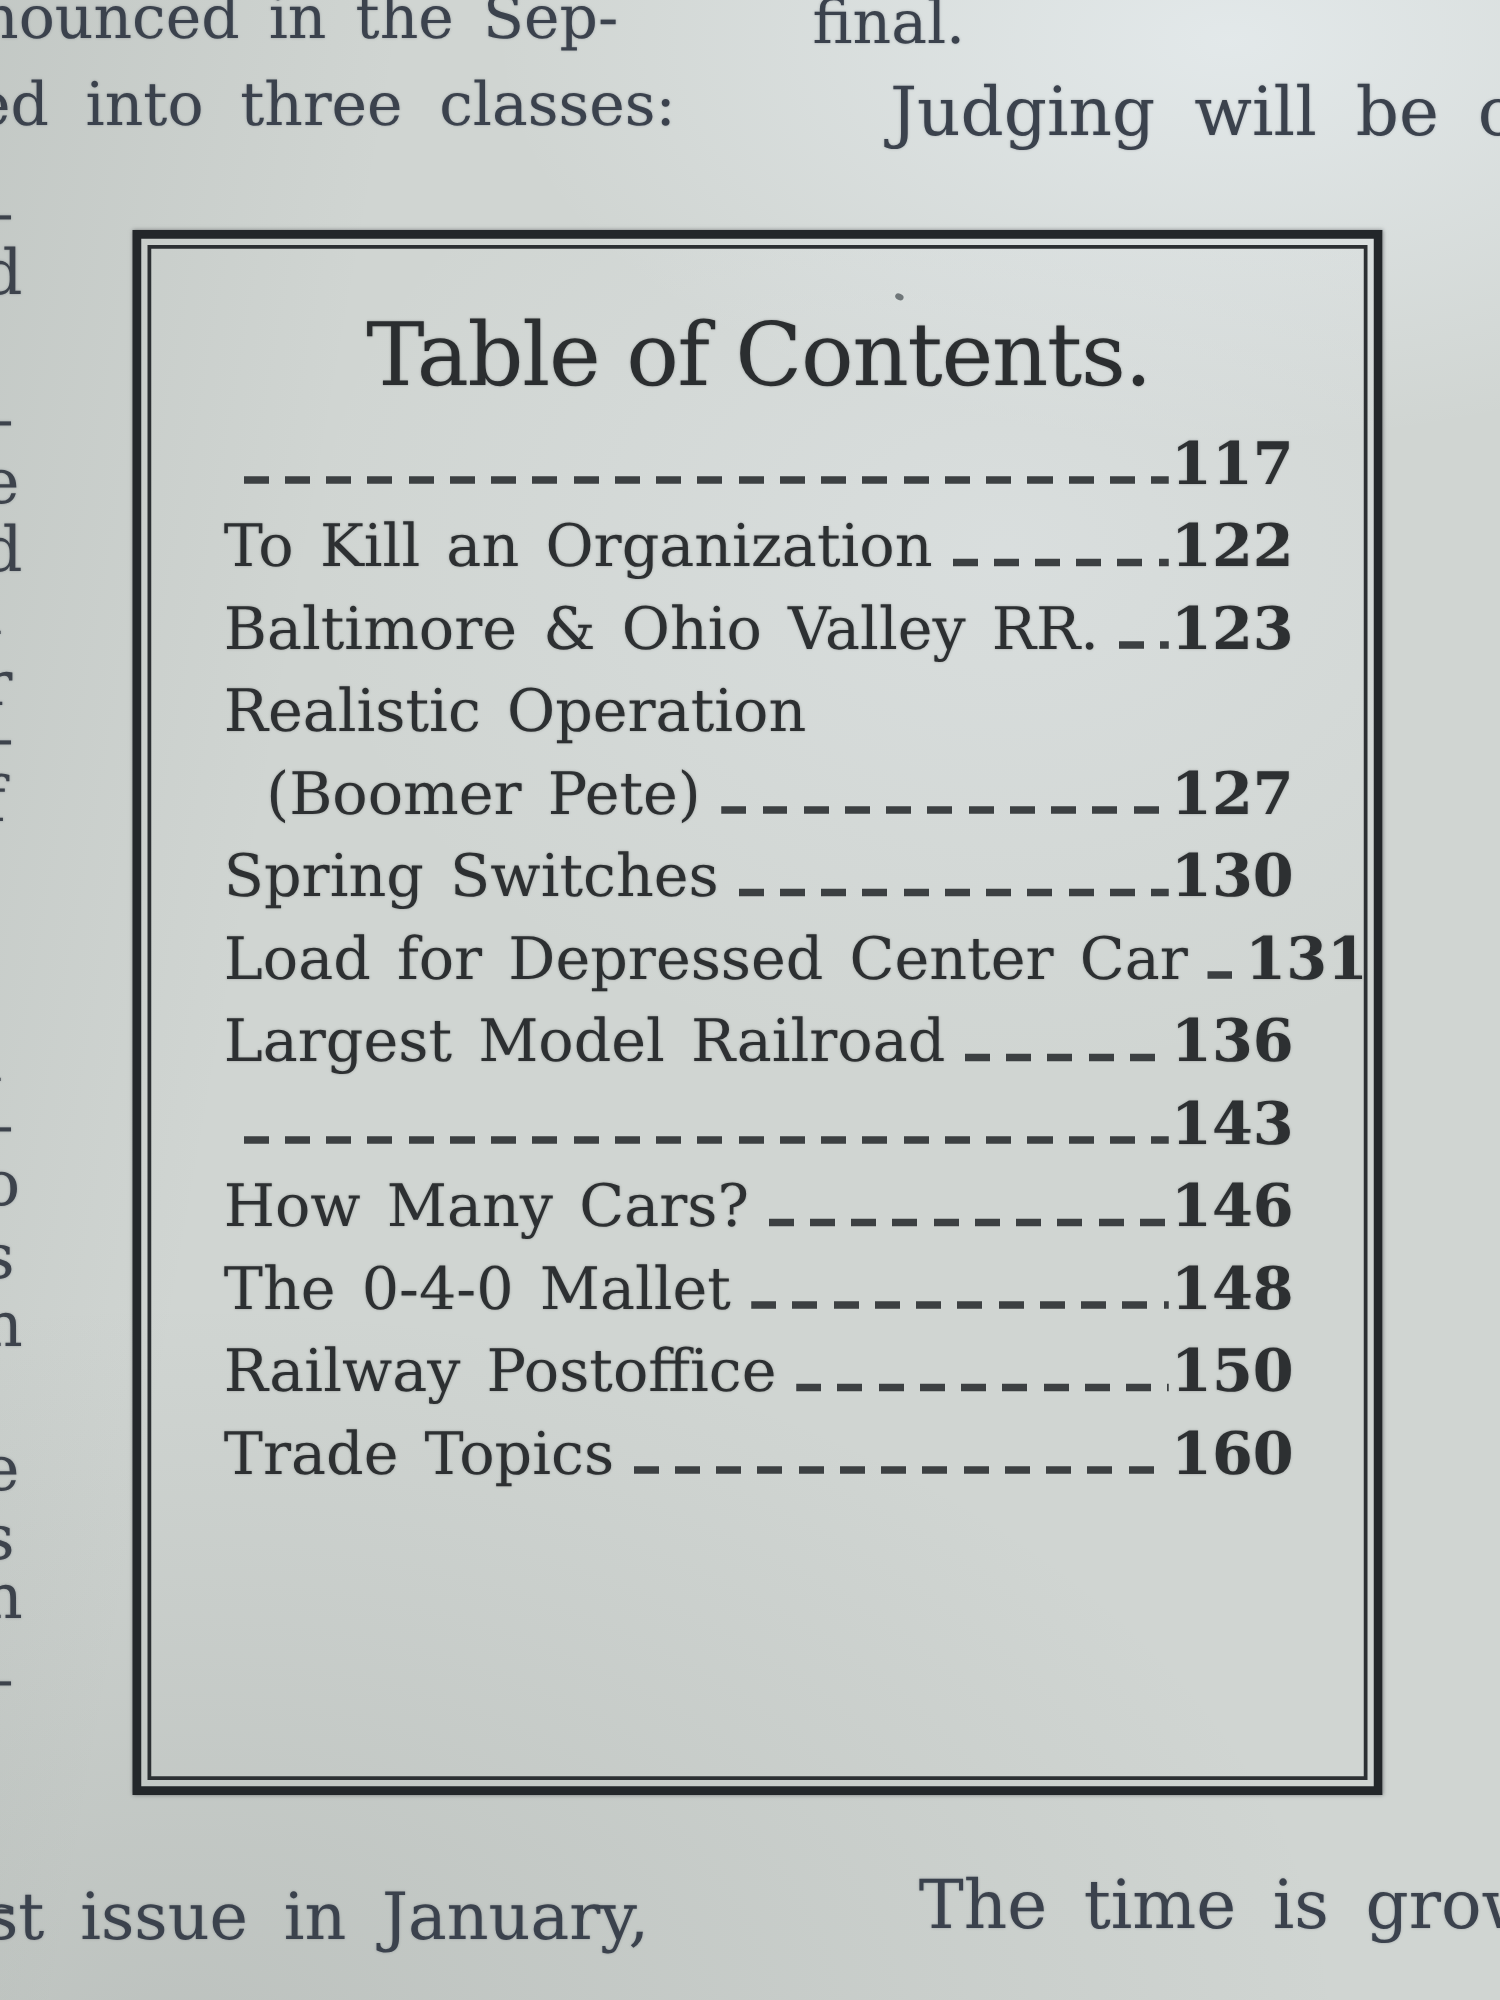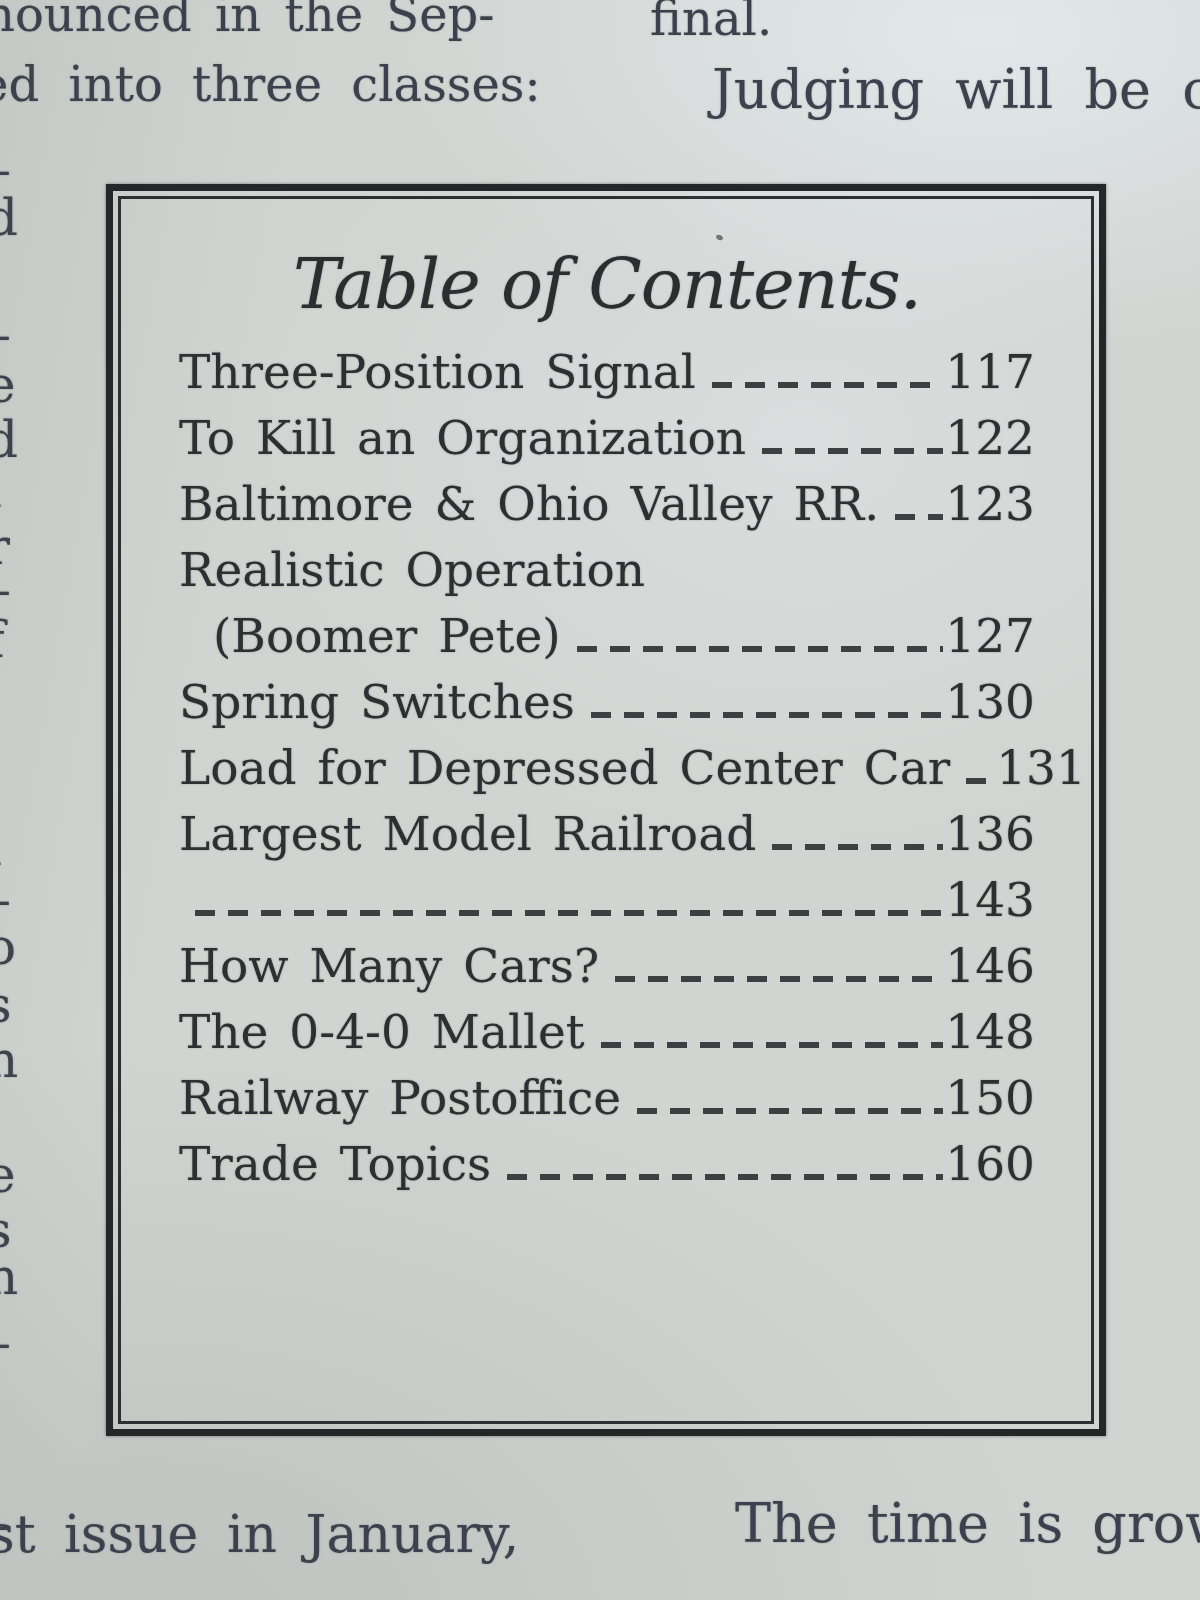--- a/index.html
+++ b/index.html
@@ -28,37 +28,36 @@
     background:radial-gradient(800px 600px at 70% 20%, rgba(226,231,233,.5), rgba(226,231,233,0) 70%);
   }
   .tocbox .inner{
     position:absolute;inset:5px;border:3px solid #2c3033;
     padding:24px 56px 30px 58px;box-sizing:border-box;
   }
   .toc-title{
     font-size:70px;font-weight:normal;line-height:1.0;margin:26px 0 24px 0;
     text-align:center;color:#2b2e30;letter-spacing:-1px;
     text-shadow:0 0 2px rgba(0,0,0,.30);
-    font-style:italic;
   }
   .speck{position:absolute;left:595px;top:36px;width:7px;height:5px;border-radius:50%;
     background:#555c60;transform:rotate(25deg);opacity:.8;}
   .row{
     display:flex;align-items:baseline;line-height:57px;margin-bottom:9px;
     font-size:47px;color:#2d3032;word-spacing:6px;white-space:nowrap;
     text-shadow:0 0 2px rgba(45,48,50,.35);
   }
   .row .t1,.row .t2{flex:0 0 auto;}
   .row .t2{padding-left:34px;}
   .leader{
     flex:1 1 auto;display:inline-block;height:6px;align-self:baseline;
     background:repeating-linear-gradient(90deg,#3c4042 0 20px,rgba(0,0,0,0) 20px 33px);
     margin:0 2px 0 16px;min-width:28px;
   }
-  .num{flex:0 0 auto;min-width:86px;text-align:right;}
+  .num{flex:0 0 auto;min-width:86px;text-align:right;font-weight:bold;}
 
   
   .strip{position:absolute;left:0;top:0;width:48px;height:1600px;overflow:hidden;}
   .frag{position:absolute;left:-14px;font-size:50px;line-height:1;color:#3d434c;
     text-shadow:0 0 2px rgba(61,67,76,.35);}
 </style>
 </head>
 <body>
 
 <div class="page">
@@ -67,21 +66,20 @@
   <div class="ink t-small" style="left:650px;top:-10px;">final.</div>
   <div class="ink t-small" style="left:-20px;top:56px;word-spacing:14px;">ed into three classes:</div>
   <div class="ink t-big" style="left:712px;top:58px;word-spacing:14px;">Judging will be co</div>
 
   <div class="tocbox">
     <div class="inner">
       <div class="speck"></div>
       <h1 class="toc-title">Table of Contents.</h1>
       <div class="list">
   <div class="row">
-    <span class="t1">Three-Position Signal</span>
     <span class="leader"></span>
     <span class="num">117</span>
   </div>
 
   <div class="row">
     <span class="t1">To Kill an Organization</span>
     <span class="leader"></span>
     <span class="num">122</span>
   </div>
 

